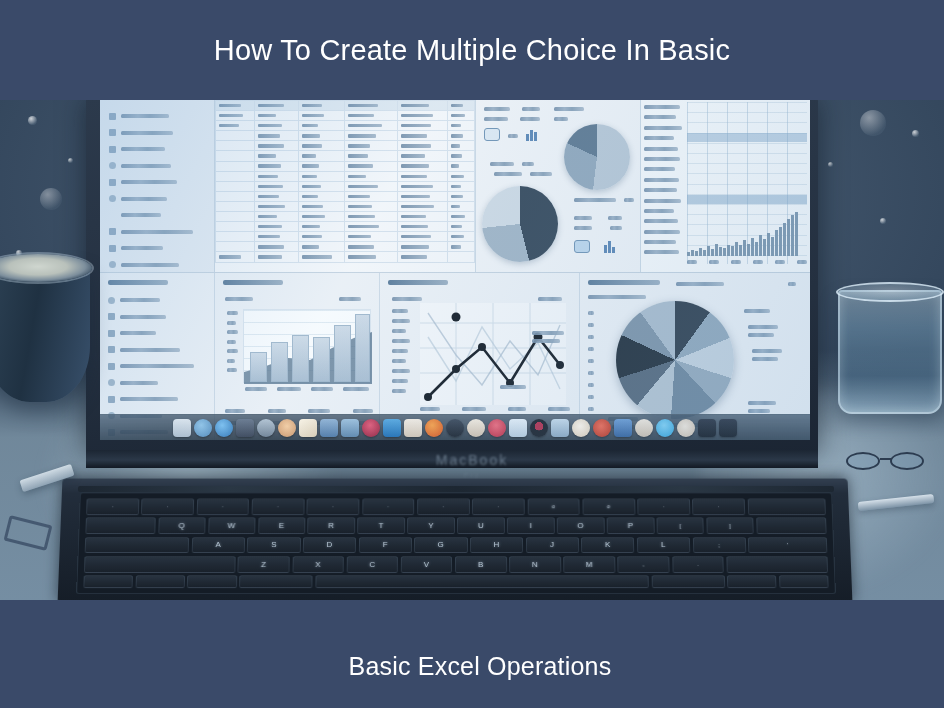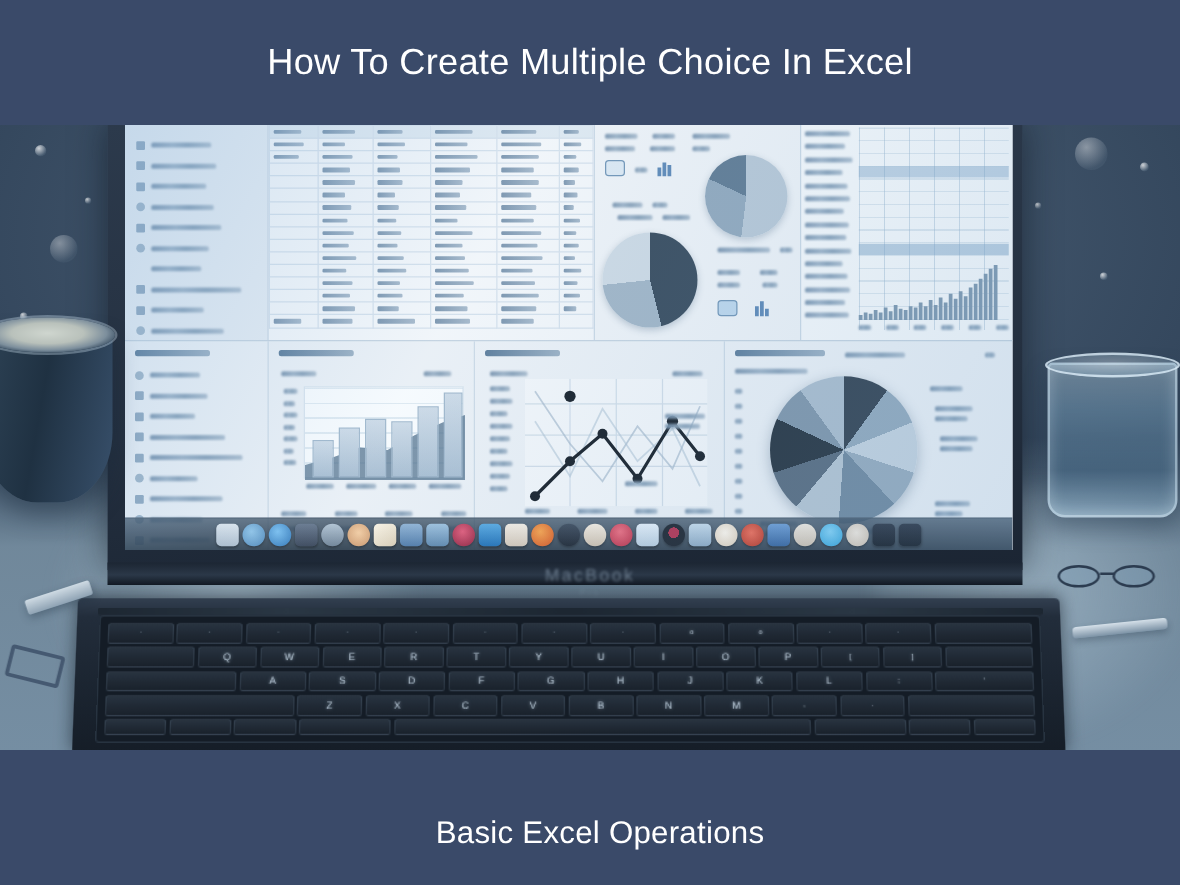--- a/index.html
+++ b/index.html
@@ -209,21 +209,21 @@
     background:linear-gradient(180deg,#d5e0e9,#7e94a7); border-radius:3px;
     transform:rotate(-6deg); box-shadow:0 3px 6px rgba(30,45,62,.3);
   }
 </style>
 </head>
 <body>
 
 <div class="page">
 
   <div class="banner banner-top">
-    <span>How To Create Multiple Choice In Excel</span>
+    <span>How To Create Multiple Choice In Basic</span>
   </div>
 
   <div class="photo">
     <div class="desk"></div>
     <div class="desk-glow"></div>
     <div class="desk-glow-r"></div>
 
     <div class="dot" style="left:28px;top:16px;width:9px;height:9px;"></div>
     <div class="dot" style="left:68px;top:58px;width:5px;height:5px;"></div>
     <div class="dot" style="left:40px;top:88px;width:22px;height:22px;opacity:.5;"></div>

